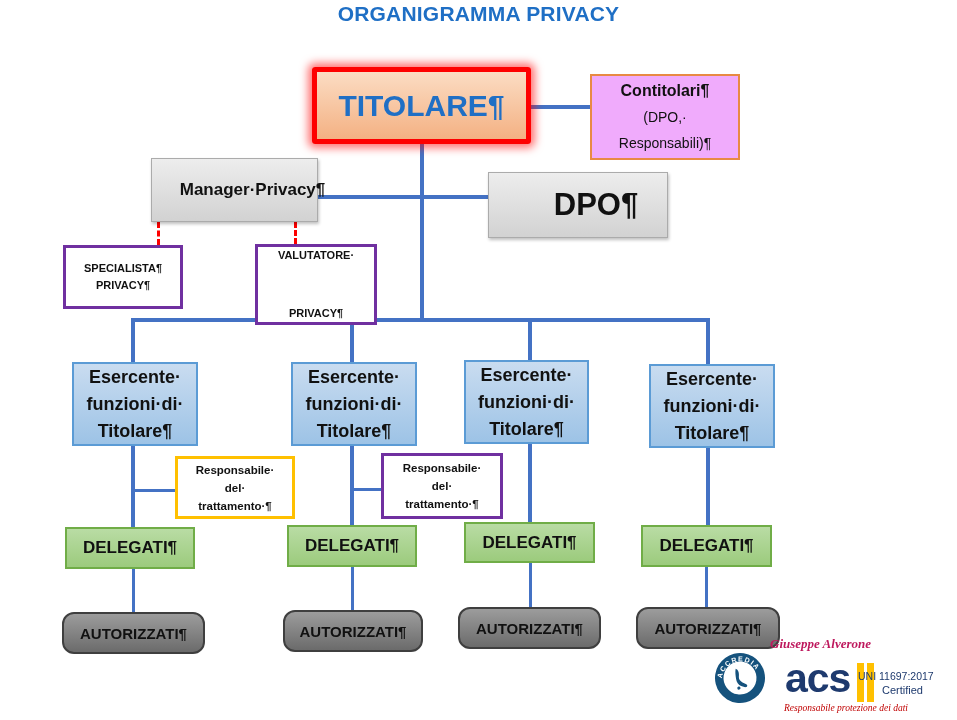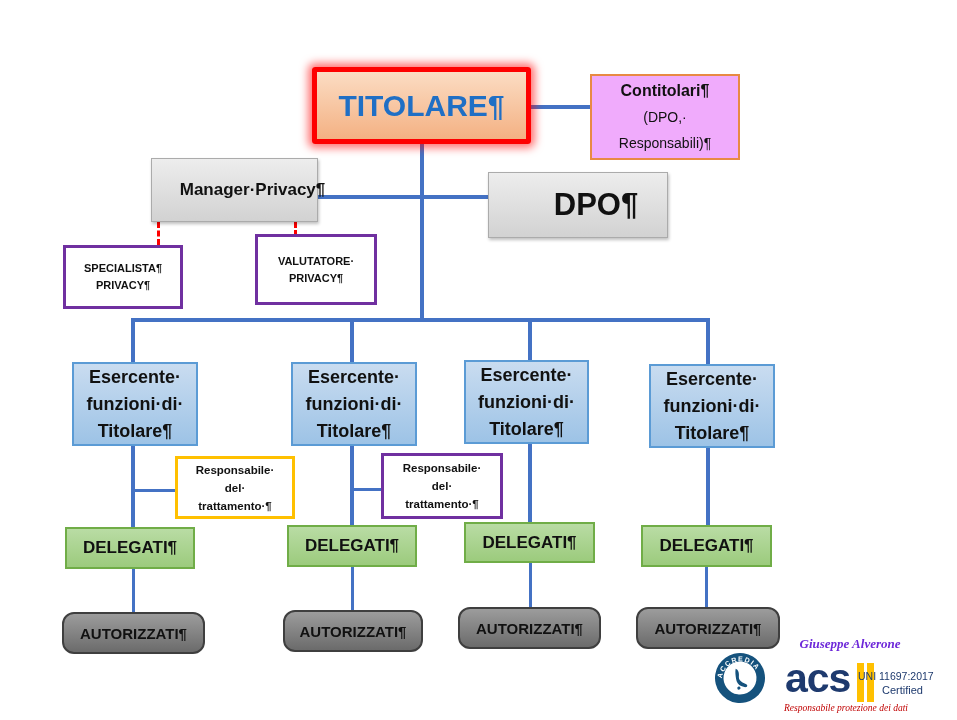--- a/index.html
+++ b/index.html
@@ -69,22 +69,22 @@
   .darknode{
     background:linear-gradient(180deg,#9C9C9C 0%,#6B6B6B 100%);
     border:2px solid #3F3F3F;border-radius:12px;
     font-size:15px;font-weight:bold;
   }
   
   .line{position:absolute;background:#4472C4;}
   .dash{position:absolute;width:0;border-left:3px dashed #FE0000;}
   
   .signature{
-    position:absolute;left:770px;top:636px;width:160px;text-align:center;
-    font-size:13px;font-style:italic;font-weight:bold;color:#6d28d9;
+    position:absolute;left:770px;top:636px;width:160px;text-align:left;
+    font-size:13px;font-style:italic;font-weight:bold;color:#be185d;
     font-family:"Liberation Serif", serif;
   }
   .accredia{position:absolute;left:714px;top:652px;width:52px;height:52px;transform:rotate(-14deg);}
   .acs-text{
     position:absolute;left:785px;top:658px;
     font-size:41px;font-weight:bold;color:#1E3A6E;letter-spacing:-1px;line-height:40px;
   }
   .acs-bar{position:absolute;top:663px;width:7px;height:39px;background:#FFC000;}
   .bar1{left:857px;} .bar2{left:867px;}
   .cert-std{position:absolute;left:858px;top:670px;font-size:10.5px;color:#1E3A6E;}
@@ -93,20 +93,21 @@
     position:absolute;left:784px;top:703px;width:150px;
     font-size:9.5px;font-style:italic;color:#C00000;
     font-family:"Liberation Serif", serif;
   }
 </style>
 </head>
 <body>
 
 <div id="canvas">
 
+  <div class="page-title">ORGANIGRAMMA PRIVACY</div>
 
   <div class="line" style="left:531px;top:105px;width:59px;height:4px;"></div>
   <div class="line" style="left:420px;top:144px;width:4px;height:178px;"></div>
   <div class="line" style="left:318px;top:195px;width:170px;height:4px;"></div>
   <div class="line" style="left:131px;top:318px;width:579px;height:4px;"></div>
   <div class="line" style="left:131px;top:318px;width:4px;height:44px;"></div>
   <div class="line" style="left:350px;top:318px;width:4px;height:44px;"></div>
   <div class="line" style="left:528px;top:318px;width:4px;height:42px;"></div>
   <div class="line" style="left:706px;top:318px;width:4px;height:46px;"></div>
   <div class="line" style="left:131px;top:446px;width:4px;height:81px;"></div>
@@ -139,21 +140,21 @@
 
   <div class="node graynode" style="left:488px;top:172px;width:180px;height:66px;font-size:31px;">
     <span>DPO¶</span>
   </div>
 
   <div class="node purple-outline" style="left:63px;top:245px;width:120px;height:64px;">
     <span>SPECIALISTA¶</span>
     <span>PRIVACY¶</span>
   </div>
 
-  <div class="node purple-outline" style="left:255px;top:234px;width:122px;height:71px;">
+  <div class="node purple-outline" style="left:255px;top:244px;width:122px;height:81px;justify-content:space-between;">
     <span>VALUTATORE·</span>
     <span>PRIVACY¶</span>
   </div>
 
   <div class="node bluenode" style="left:72px;top:362px;width:126px;height:84px;">
     <span>Esercente·</span>
     <span>funzioni·di·</span>
     <span>Titolare¶</span>
   </div>
   <div class="node bluenode" style="left:291px;top:362px;width:126px;height:84px;">

